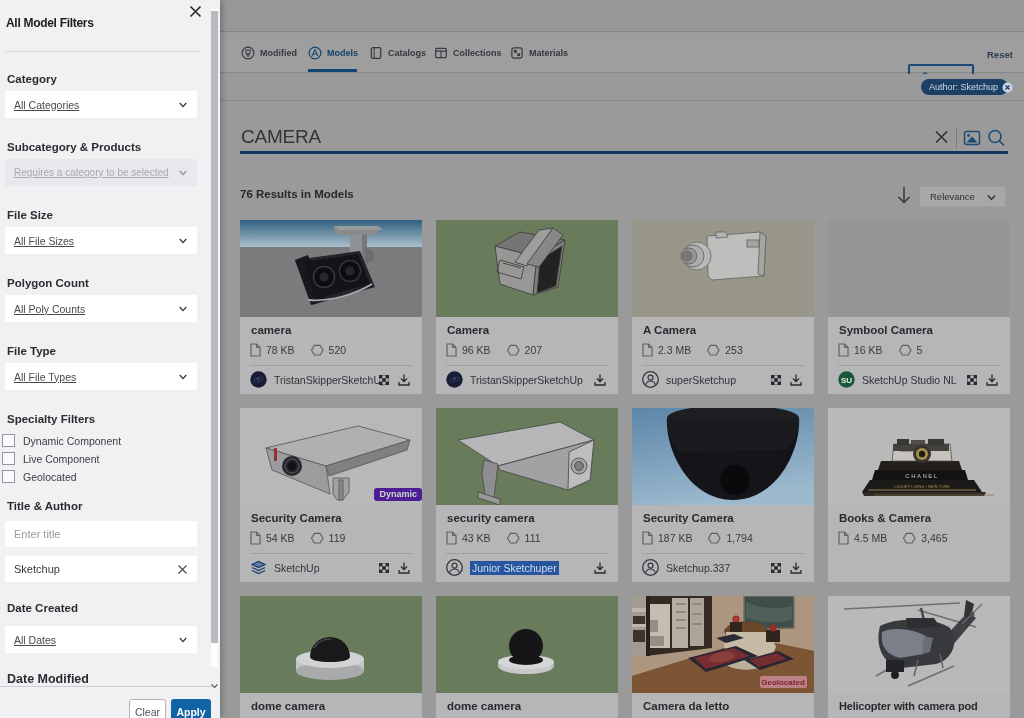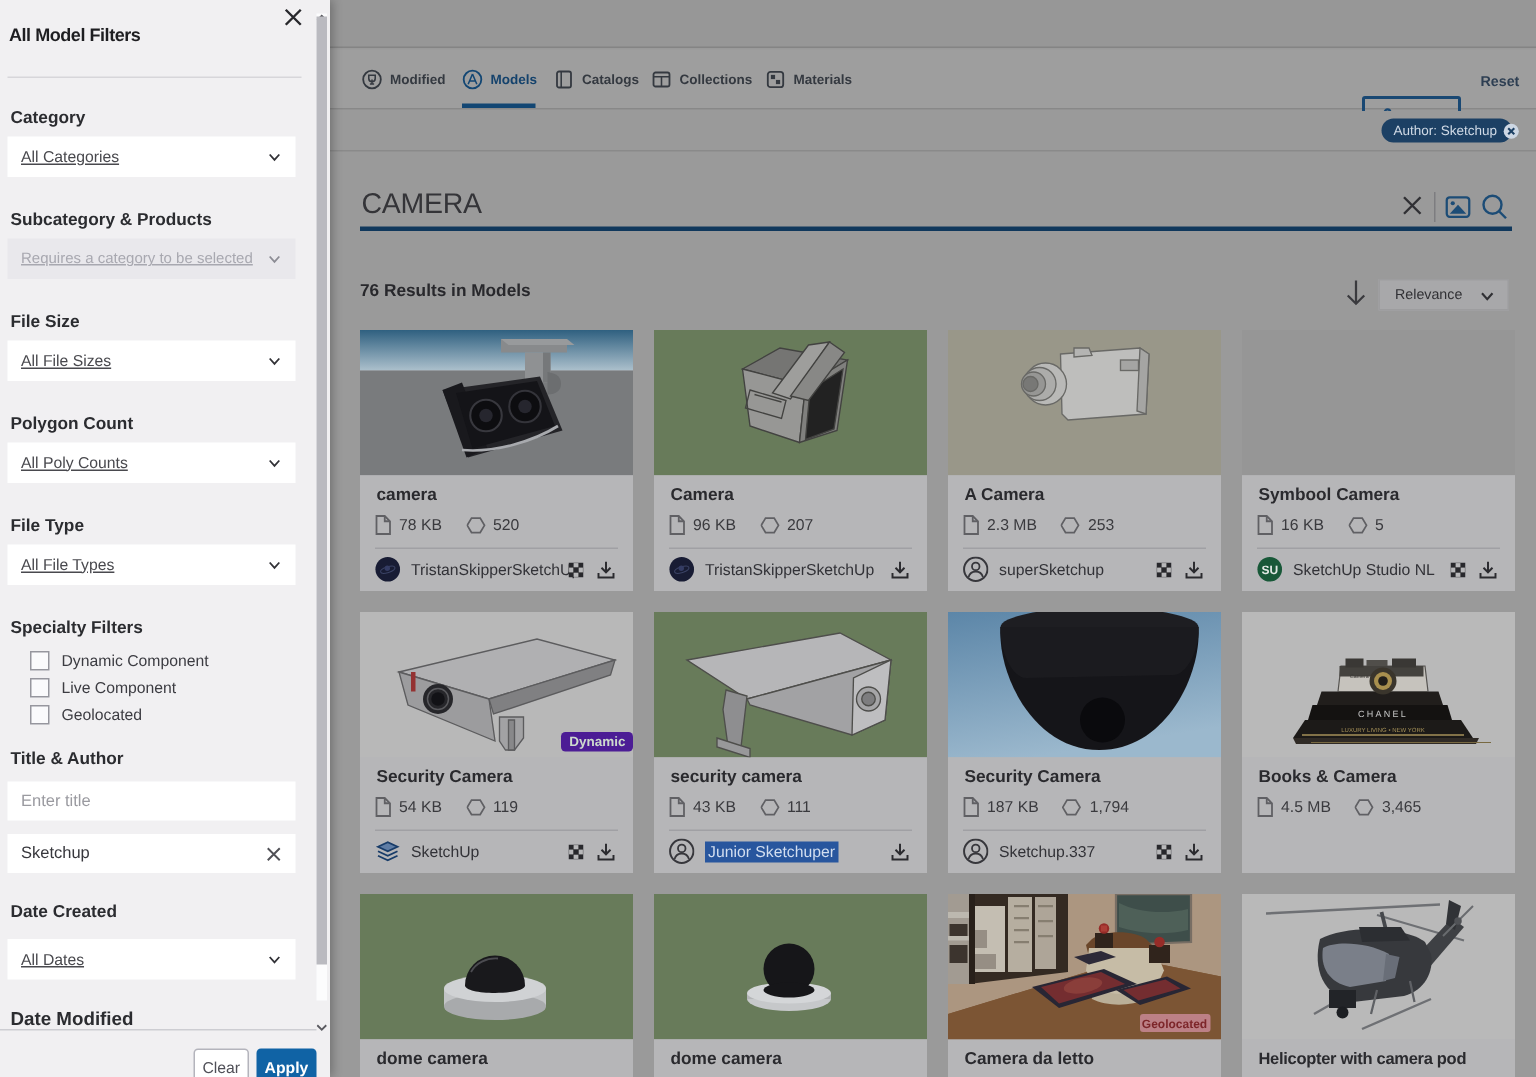--- a/index.html
+++ b/index.html
@@ -39,21 +39,21 @@
 .sidebar { position:absolute; left:0; top:0; width:220px; height:718px; background:rgb(241,240,242); box-shadow:2px 0 6px rgba(0,0,0,0.25); }
 .sb-scroll { position:absolute; right:2px; top:9px; width:7px; height:658px; background:rgb(252,252,253); }
 .sb-thumb { position:absolute; left:0; top:2px; width:7px; height:632px; background:rgb(186,186,192); }
 .sb-x { position:absolute; left:188px; top:4px; font-size:17px; color:rgb(40,40,44); }
 .sb-title { position:absolute; left:6px; top:16px; font-size:12px; font-weight:bold; color:rgb(30,30,33); letter-spacing:-0.3px; }
 .sb-div { position:absolute; left:5px; top:51px; width:196px; height:1px; background:rgb(215,214,218); }
 .sb-label { position:absolute; left:7px; font-size:11.5px; font-weight:bold; color:rgb(43,44,48); }
 .sb-select { position:absolute; left:5px; width:192px; height:27px; background:#fff; font-size:10.5px; color:rgb(73,73,78); display:flex; align-items:center; padding-left:9px; white-space:nowrap;text-decoration:underline; }
 .sb-select.dis { background:rgb(233,232,236); color:rgb(168,168,176); font-size:10px; }
 .chev { position:absolute; right:10px; top:10px; width:8px; height:8px; }
-.cbrow { position:absolute; left:20px; display:flex; align-items:center; font-size:10.5px; color:rgb(60,60,66);text-align:right; }
+.cbrow { position:absolute; left:2px; display:flex; align-items:center; font-size:10.5px; color:rgb(60,60,66);text-align:right; }
 .cb { width:13px; height:13px; border:1px solid rgb(150,150,158); background:rgb(250,250,252); margin-right:8px; }
 .sb-input { position:absolute; left:5px; width:192px; height:26px; background:#fff; font-size:11px; display:flex; align-items:center; padding-left:9px; }
 .sb-foot { position:absolute; left:0; top:686px; width:211px; height:32px; border-top:1px solid rgb(205,205,210); background:rgb(241,240,242); }
 .btn-clear { position:absolute; left:129px; top:12px; width:37px; height:26px; background:#fff; border:1px solid rgb(180,180,188); border-radius:3px; font-size:10.5px; color:rgb(80,80,88); text-align:center; line-height:24px; }
 .btn-apply { position:absolute; left:171px; top:12px; width:40px; height:26px; background:rgb(16,99,165); border-radius:3px; font-size:10.5px; font-weight:bold; color:#fff; text-align:center; line-height:26px; }
 </style>
 </head>
 <body>
 <div id="stage">
 

